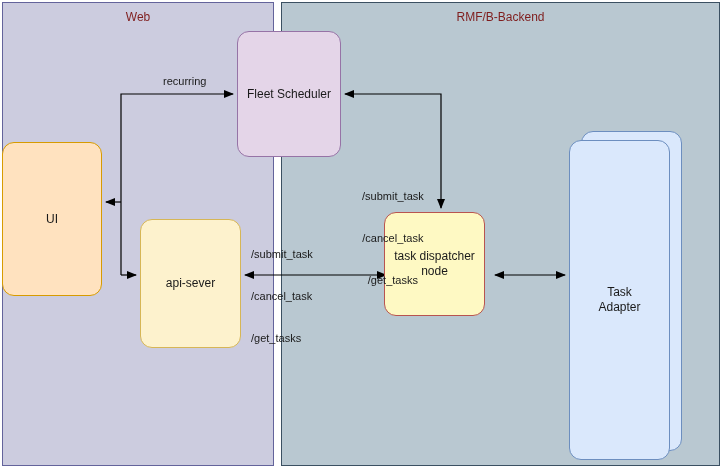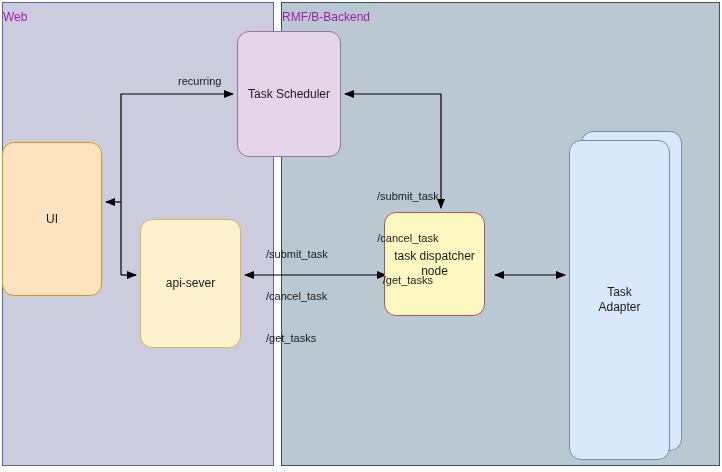--- a/index.html
+++ b/index.html
@@ -19,23 +19,23 @@
   
   .lane {
     position: absolute;
     box-sizing: border-box;
     border: 1px solid #6c6ca0;
   }
   .lane-title {
     position: absolute;
     left: 0;
     right: 0;
-    text-align: left;
+    text-align: center;
     font-size: 12px;
-    color: #a21caf;
+    color: #7f1d1d;
     line-height: 14px;
     white-space: nowrap;
   }
 
   #lane-web {
     left: 2px;
     top: 2px;
     width: 272px;
     height: 464px;
     background: #ccccdf;
@@ -119,21 +119,20 @@
     border-radius: 12px;
   }
 
   
   .edge-label {
     position: absolute;
     font-size: 11px;
     line-height: 14px;
     color: #1a1a1a;
     white-space: pre;
-    margin-left: 15px;
   }
   #label-recurring { left: 163px; top: 74px; }
   #label-sched-disp { left: 362px; top: 161px; text-align: center; }
   #label-api-disp   { left: 251px; top: 219px; text-align: left; }
 
   
   #edges {
     position: absolute;
     left: 0;
     top: 0;
@@ -188,21 +187,21 @@
     <g>
       <path d="M495,275 L565,275" fill="none" stroke="#000000" stroke-width="1.2" marker-start="url(#arrow-start)" marker-end="url(#arrow)"></path>
     </g>
   </svg>
 
   <div class="node" id="node-ui">
     <span>UI</span>
   </div>
 
   <div class="node" id="node-scheduler">
-    <span>Task Scheduler</span>
+    <span>Fleet Scheduler</span>
   </div>
 
   <div class="node" id="node-apiserver">
     <span>api-sever</span>
   </div>
 
   <div class="node" id="node-dispatcher">
     <span>
       <span>task dispatcher</span><br>
       <span>node</span>

